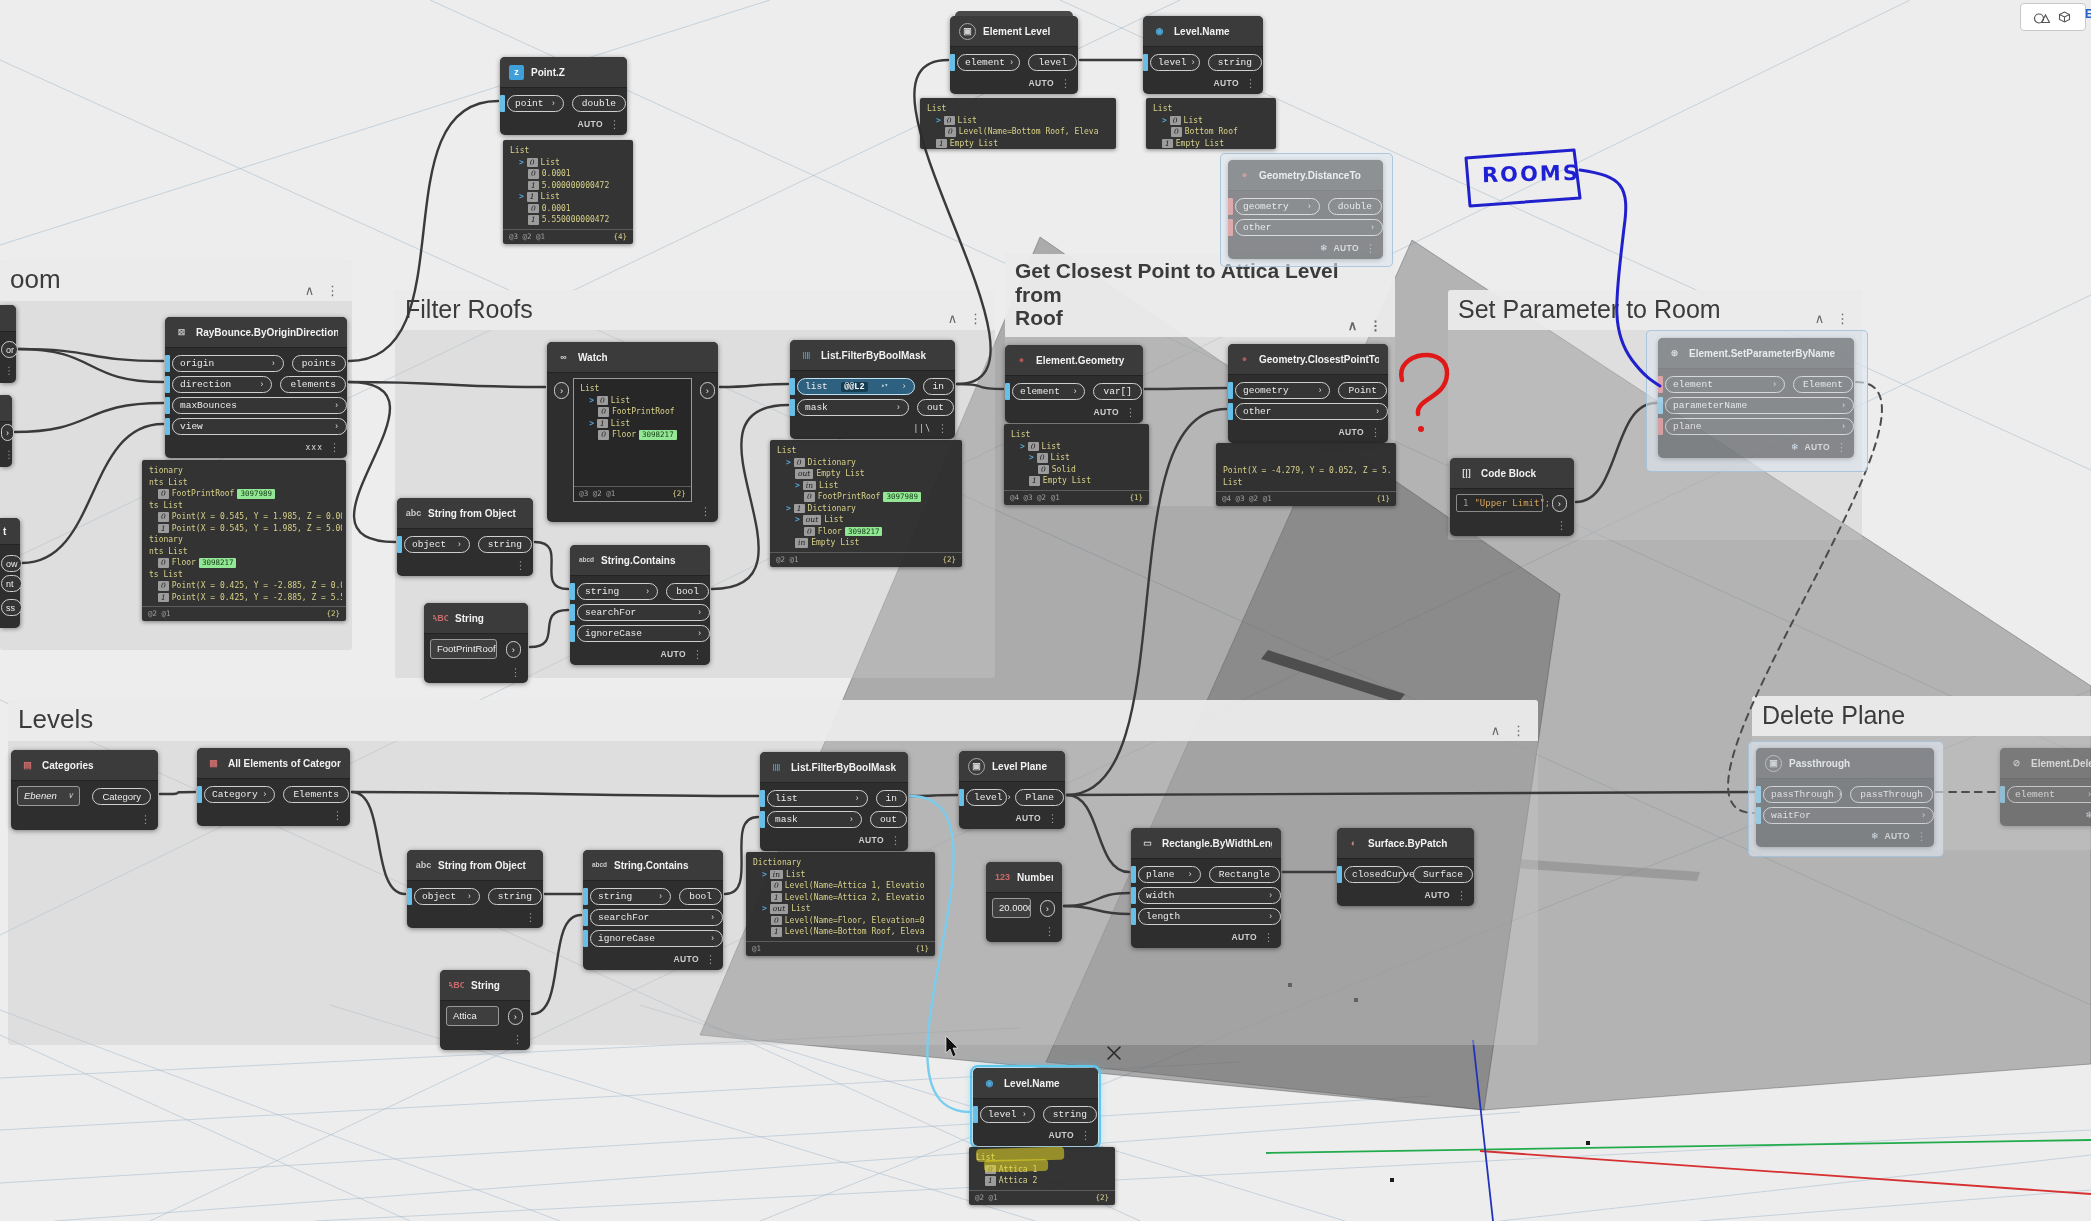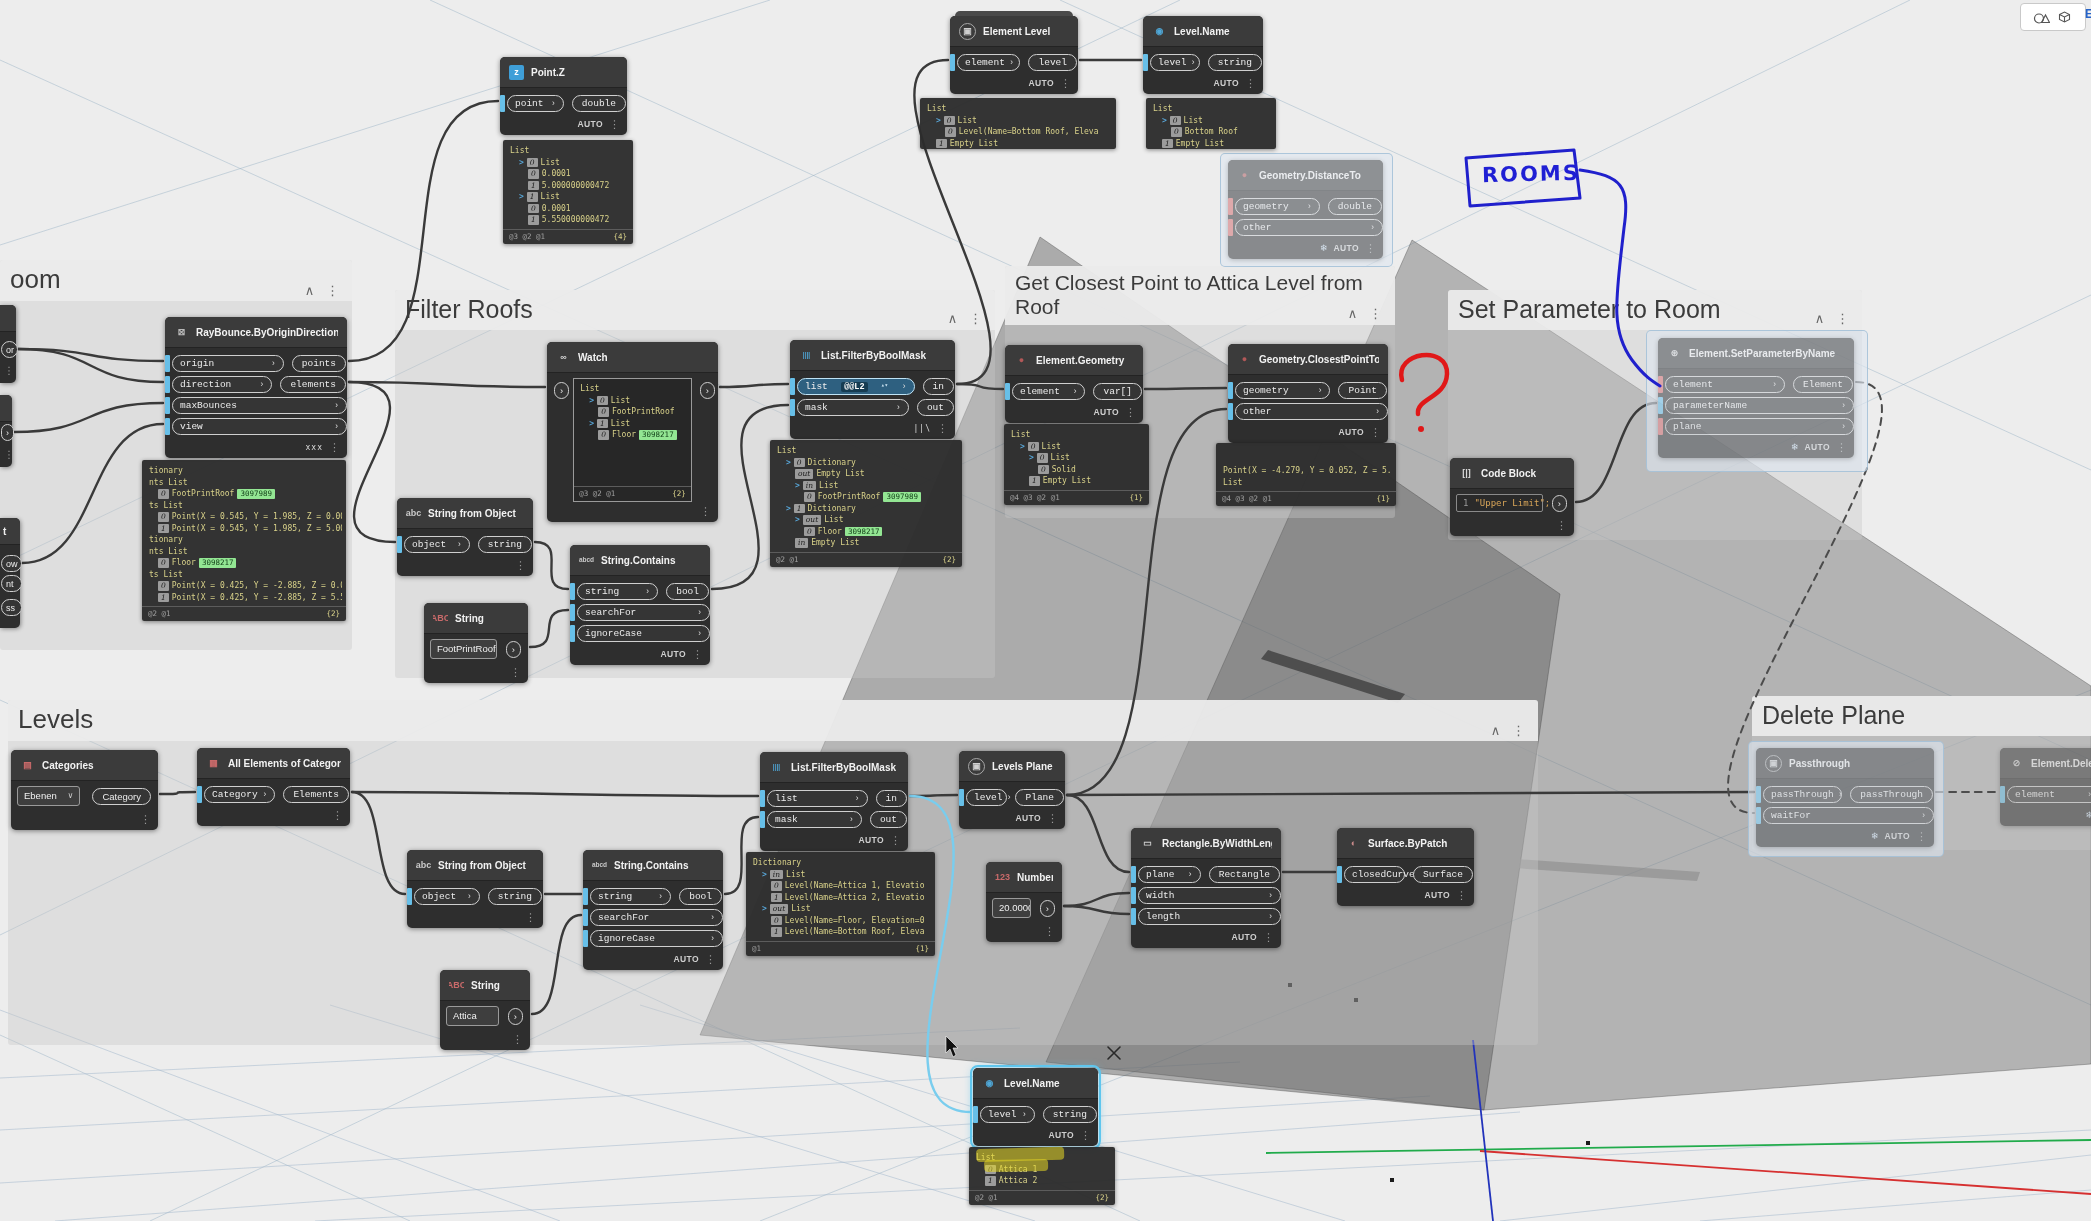--- a/index.html
+++ b/index.html
@@ -45,21 +45,21 @@
 .lace{font-size:8px;color:#ddd;font-family:"DejaVu Sans Mono",monospace;letter-spacing:1px;}
 .dots{color:#9a9a9a;font-size:11px;line-height:1;}
 .frost{font-size:9px;color:#cfe3f5;}
 .ghost{opacity:.5;}
 .selected{outline:2px solid #5fc6ee;outline-offset:1px;box-shadow:0 0 10px rgba(95,198,238,.75);}
 .selpanel{position:absolute;background:rgba(223,231,240,.62);border:1px solid rgba(158,189,214,.8);
   border-radius:5px;z-index:24;}
 .nbody{display:flex;align-items:center;padding:5px 6px 4px;gap:4px;}
 .nfield{background:#3e3e3e;border:1px solid #9a9a9a;border-radius:3px;color:#f0f0f0;font-size:9.5px;
   padding:2px 6px;flex:1;min-width:0;white-space:nowrap;overflow:hidden;height:14px;line-height:14px;}
-.ndrop{display:flex;justify-content:space-between;align-items:center;}
+.ndrop{display:flex;justify-content:space-between;align-items:center;font-style:italic;}
 .ndrop .chev{color:#ccc;font-size:8px;}
 .ncode{background:#2a2a2a;border:1px solid #8a8a8a;border-radius:2px;display:flex;gap:6px;
   padding:3px 6px;flex:1;font-family:"DejaVu Sans Mono",monospace;font-size:9px;min-width:0;}
 .ncode .gut{color:#9a9a9a;} .ncode .code{color:#d8a558;white-space:nowrap;}
 .watchrow{display:flex;align-items:flex-start;padding:5px 2px 0;}
 .watchrow .ipill,.watchrow .opill{margin-top:4px;flex:none;}
 .watchbox{border:1px solid #9a9a9a;margin:0 3px;background:rgba(24,24,24,.3);flex:1;height:118px;
   display:flex;flex-direction:column;overflow:hidden;padding:4px 3px 0;
   font-family:"DejaVu Sans Mono",monospace;font-size:8px;color:#d9d28a;}
 .preview{position:absolute;background:rgba(44,44,44,.96);border-radius:2px;z-index:40;
@@ -137,21 +137,21 @@
           <div>oom</div>
           <span class="gmenu">∧ ⋮</span>
         </div>
       </div>
       <div class="group" style="left: 395px; top: 290px; width: 600px; height: 388px;">
         <div class="gtitle" style="font-size: 25px;">
           <div>Filter Roofs</div>
           <span class="gmenu">∧ ⋮</span>
         </div>
       </div>
-      <div class="group" style="left: 1005px; top: 266px; width: 390px; height: 252px;">
+      <div class="group" style="left: 1005px; top: 254px; width: 390px; height: 252px; font-weight: bold;">
         <div class="gtitle" style="font-size: 21px;">
           <div>Get Closest Point to Attica Level from</div>
           <div>Roof</div>
           <span class="gmenu">∧ ⋮</span>
         </div>
       </div>
       <div class="group" style="left: 1448px; top: 290px; width: 414px; height: 250px;">
         <div class="gtitle" style="font-size: 25px;">
           <div>Set Parameter to Room</div>
           <span class="gmenu">∧ ⋮</span>
@@ -772,21 +772,21 @@
           </div>
         </div>
         <div class="nfoot">
           <span class="auto">AUTO</span>
           <span class="dots">⋮</span>
         </div>
       </div>
       <div class="node" style="left: 959px; top: 751px; width: 106px;">
         <div class="nhead">
           <span class="nicon circle" style="color: rgb(207, 207, 207);">▣</span>
-          <span class="ntitle">Levels Plane</span>
+          <span class="ntitle">Level Plane</span>
         </div>
         <div class="nrows">
           <div class="nrow">
             <div class="iwrap">
               <span class="ibar" style="background: rgb(103, 191, 232);"></span>
               <div class="ipill">
                 <span>level</span>
                 <span class="arr">›</span>
               </div>
             </div>

